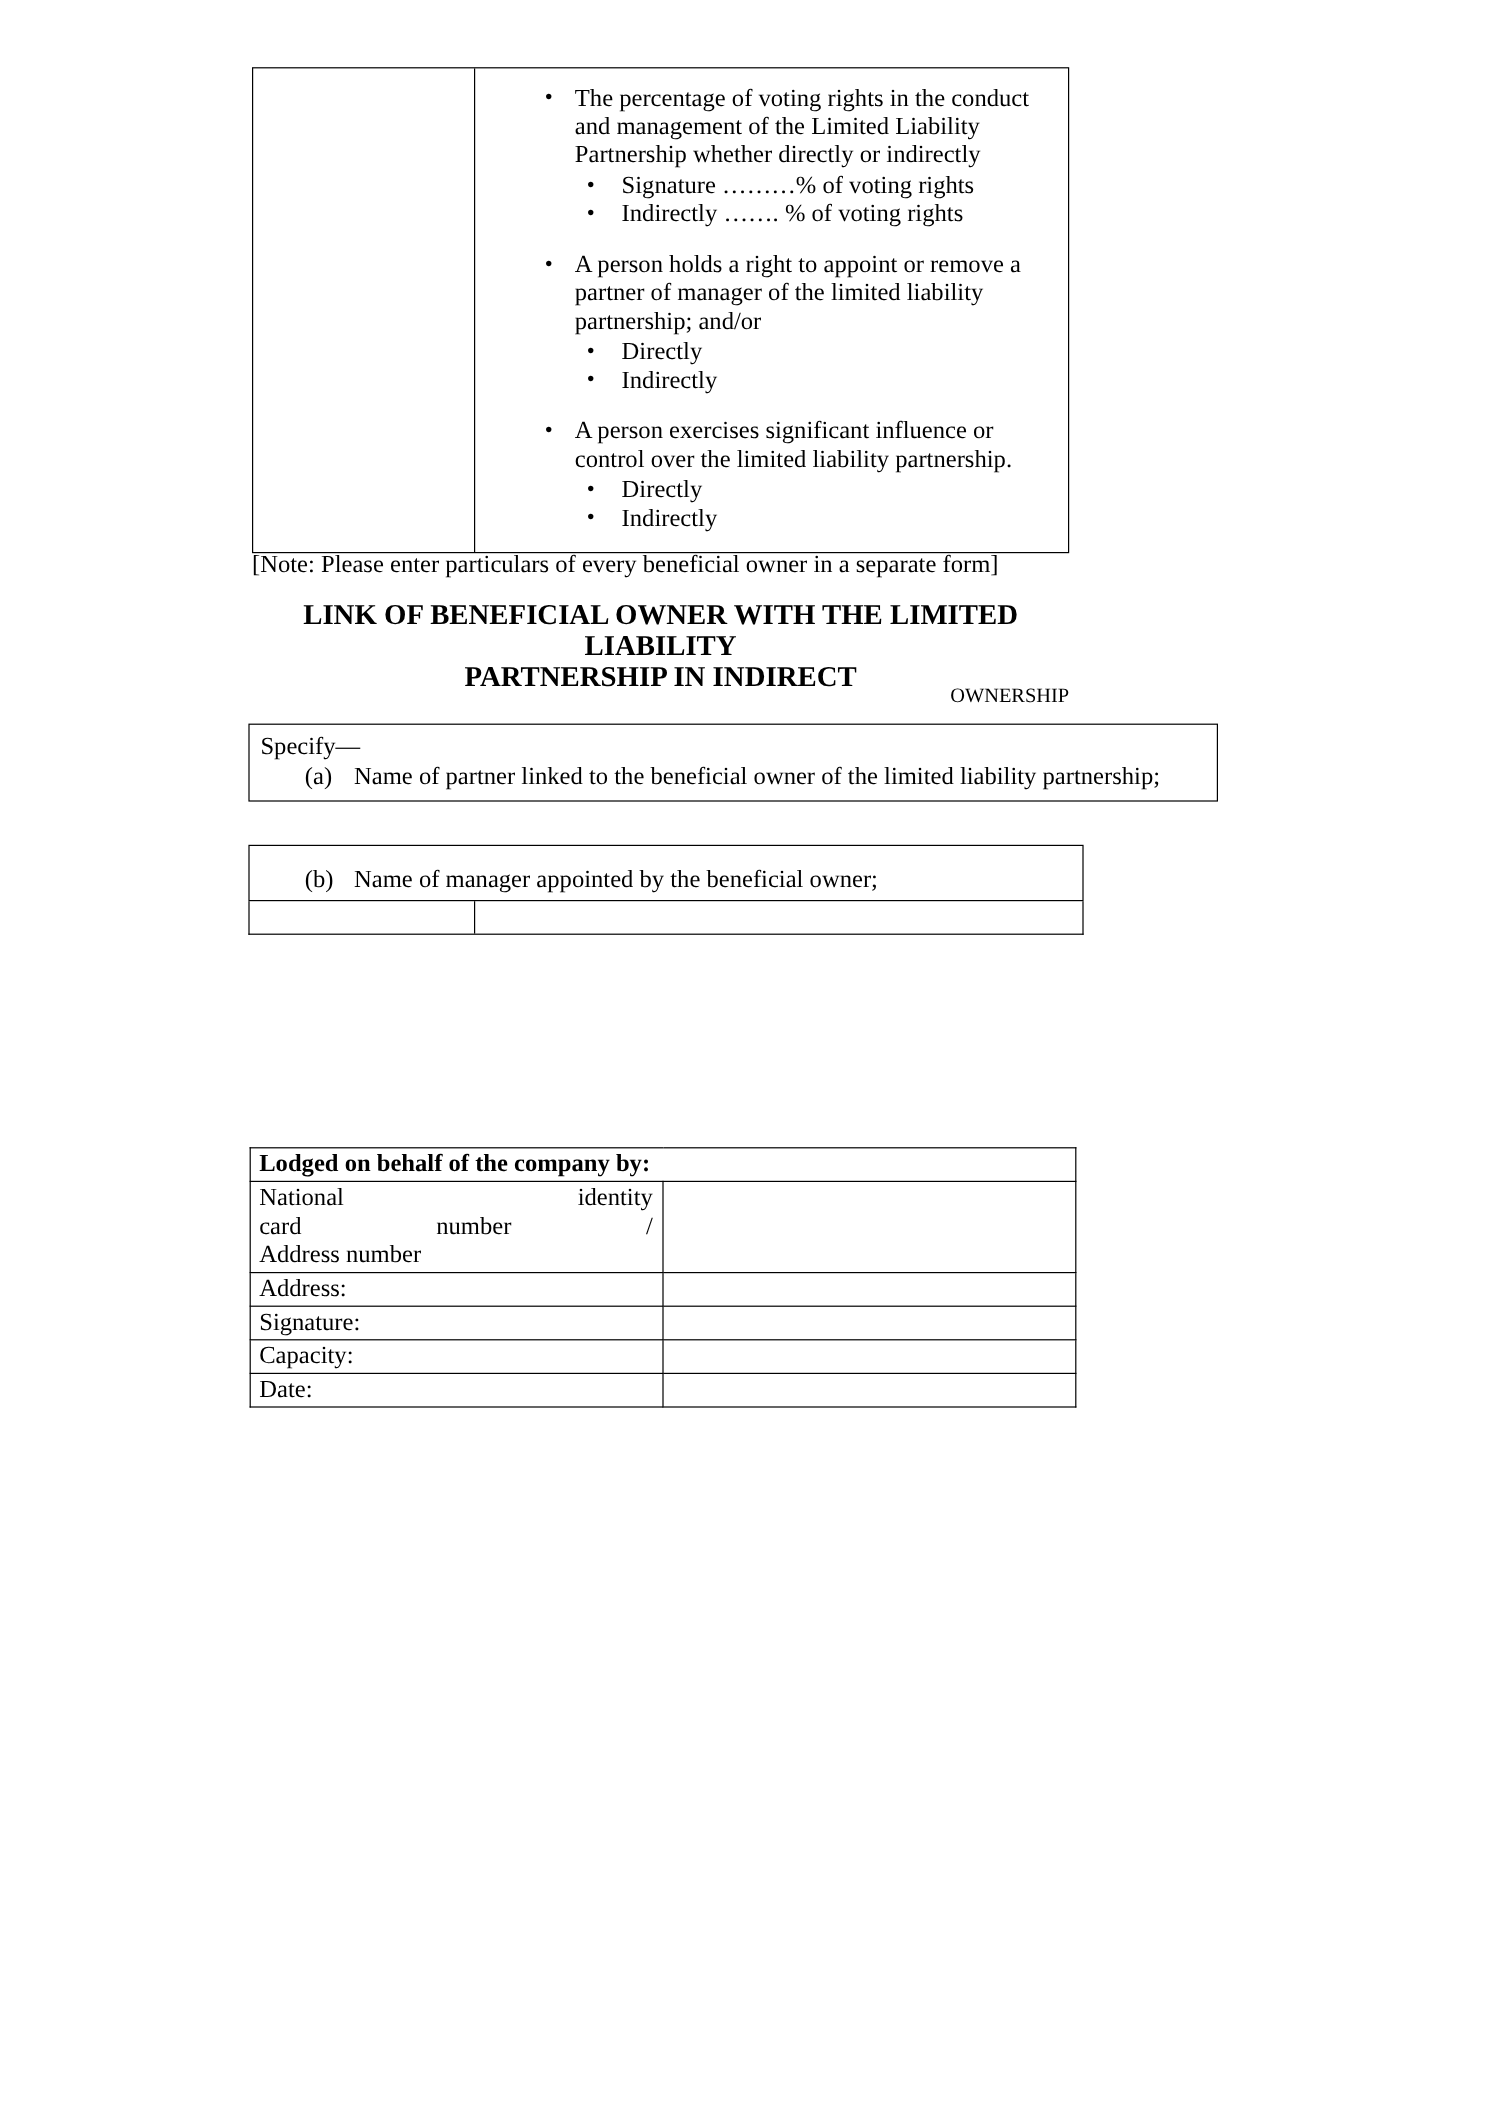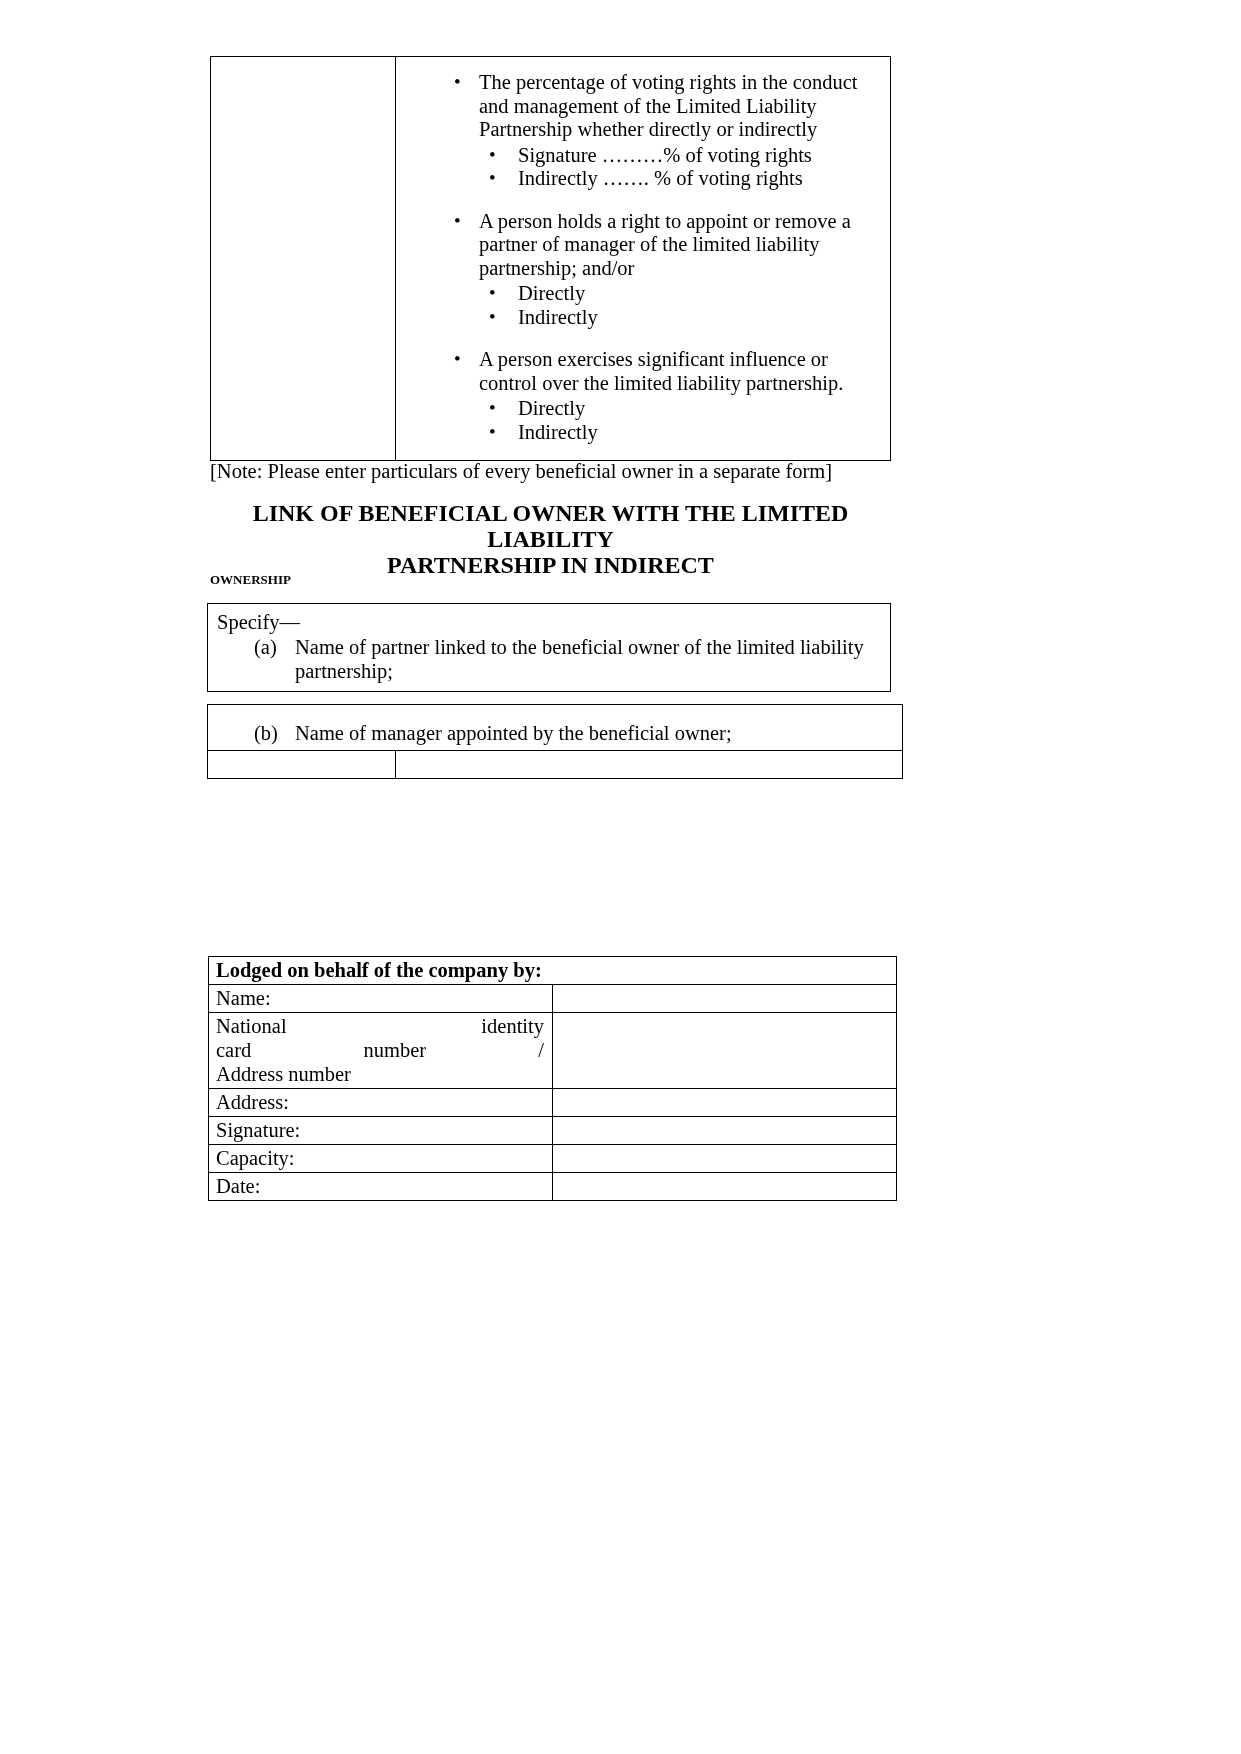--- a/index.html
+++ b/index.html
@@ -115,32 +115,32 @@
     font-weight: bold;
     font-size: 24px;
     line-height: 26px;
   }
   .heading-line2 { margin-top: 0; }
   .heading-sub {
     position: absolute;
     left: 210px;
     top: 567px;
     width: 681px;
-    text-align: left;
-    font-weight: bold;
-    font-size: 13px;
+    text-align: right;
+    font-weight: normal;
+    font-size: 17px;
     line-height: 26px;
   }
 
   
   .specify-box {
     position: absolute;
     left: 207px;
     top: 603px;
-    width: 684px;
+    width: 808px;
     border: 1.6px solid #000;
     box-sizing: border-box;
     padding: 6px 8px 8px 9px;
     font-size: 20.5px;
     line-height: 24px;
   }
   .specify-lead { margin: 0 0 0 0; }
   .item-a {
     position: relative;
     margin-top: 1px;
@@ -296,24 +296,20 @@
     <div class="cell-left"></div>
     <div class="cell-right"></div>
   </div>
 
   <table class="lodged-table">
     <tbody>
       <tr>
         <td class="head" colspan="2">Lodged on behalf of the company by:</td>
       </tr>
       <tr>
-        <td class="label">Name:</td>
-        <td class="value"></td>
-      </tr>
-      <tr>
         <td class="label label-multi">
           <span>National identity</span>
           <span>card number /</span>
           <span class="last">Address number</span>
         </td>
         <td class="value"></td>
       </tr>
       <tr>
         <td class="label">Address:</td>
         <td class="value"></td>

